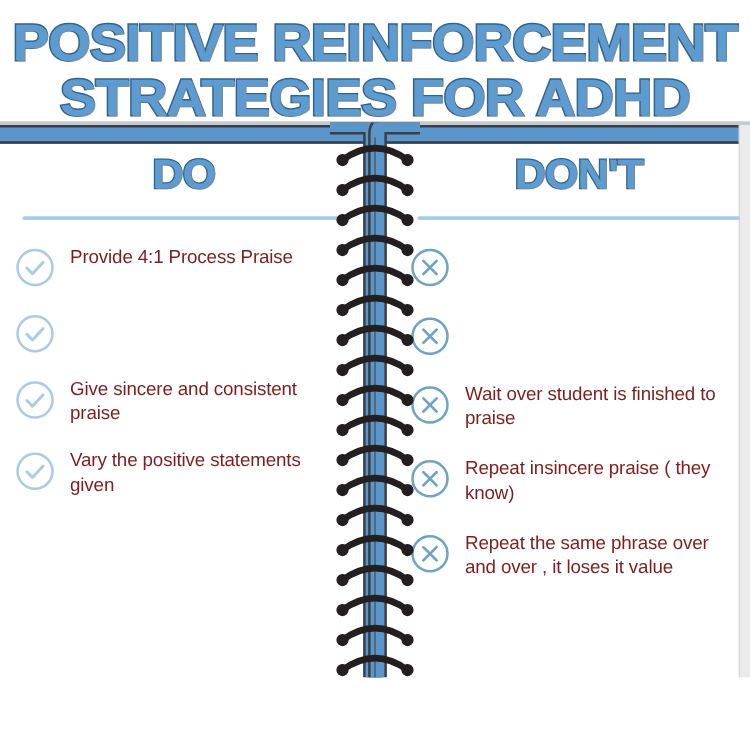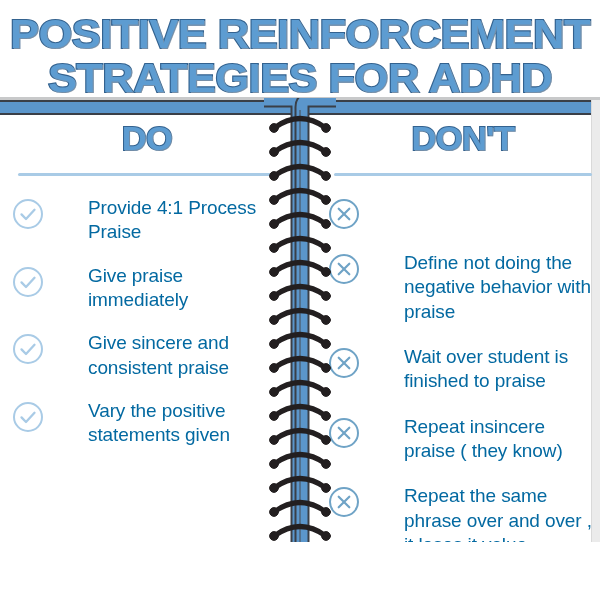--- a/index.html
+++ b/index.html
@@ -141,26 +141,25 @@
     flex: 0 0 auto;
     width: 32px;
     height: 32px;
     margin-right: 12px;
     margin-top: 2px;
   }
   .item-icon svg { display: block; width: 32px; height: 32px; }
 
   .item-text {
     font-family: "Liberation Sans", sans-serif;
-    font-size: 19px;
+    font-size: 15px;
     line-height: 1.28;
-    color: #0369a1;
+    color: #7f1d1d;
     letter-spacing: -0.1px;
     max-width: 215px;
-    margin-left: 32px;
   }
 
   
   .binding {
     position: absolute;
     left: 262px;
     top: 98px;
     width: 76px;
     height: 490px;
   }
@@ -210,21 +209,20 @@
       </li>
 
 
       <li class="list-item">
         <span class="item-icon">
           <svg viewBox="0 0 32 32">
               <circle cx="16" cy="16" r="14" fill="none" stroke="#a9cbe6" stroke-width="2"></circle>
               <path d="M9.5 16.4 L14 21 L22.5 11.8" fill="none" stroke="#a9cbe6" stroke-width="2.3" stroke-linecap="round" stroke-linejoin="round"></path>
             </svg>
         </span>
-        <span class="item-text">Give praise immediately</span>
       </li>
 
       <li class="list-item">
         <span class="item-icon">
           <svg viewBox="0 0 32 32">
               <circle cx="16" cy="16" r="14" fill="none" stroke="#a9cbe6" stroke-width="2"></circle>
               <path d="M9.5 16.4 L14 21 L22.5 11.8" fill="none" stroke="#a9cbe6" stroke-width="2.3" stroke-linecap="round" stroke-linejoin="round"></path>
             </svg>
         </span>
         <span class="item-text">Give sincere and consistent praise</span>
@@ -257,21 +255,20 @@
         </span>
       </li>
 
       <li class="list-item">
         <span class="item-icon">
           <svg viewBox="0 0 32 32">
               <circle cx="16" cy="16" r="14" fill="none" stroke="#6fa3c6" stroke-width="2"></circle>
               <path d="M10.7 10.7 L21.3 21.3 M21.3 10.7 L10.7 21.3" fill="none" stroke="#6fa3c6" stroke-width="2.2" stroke-linecap="round"></path>
             </svg>
         </span>
-        <span class="item-text">Define not doing the negative behavior with praise</span>
       </li>
 
       <li class="list-item">
         <span class="item-icon">
           <svg viewBox="0 0 32 32">
               <circle cx="16" cy="16" r="14" fill="none" stroke="#6fa3c6" stroke-width="2"></circle>
               <path d="M10.7 10.7 L21.3 21.3 M21.3 10.7 L10.7 21.3" fill="none" stroke="#6fa3c6" stroke-width="2.2" stroke-linecap="round"></path>
             </svg>
         </span>
         <span class="item-text">Wait over student is finished to praise</span>

